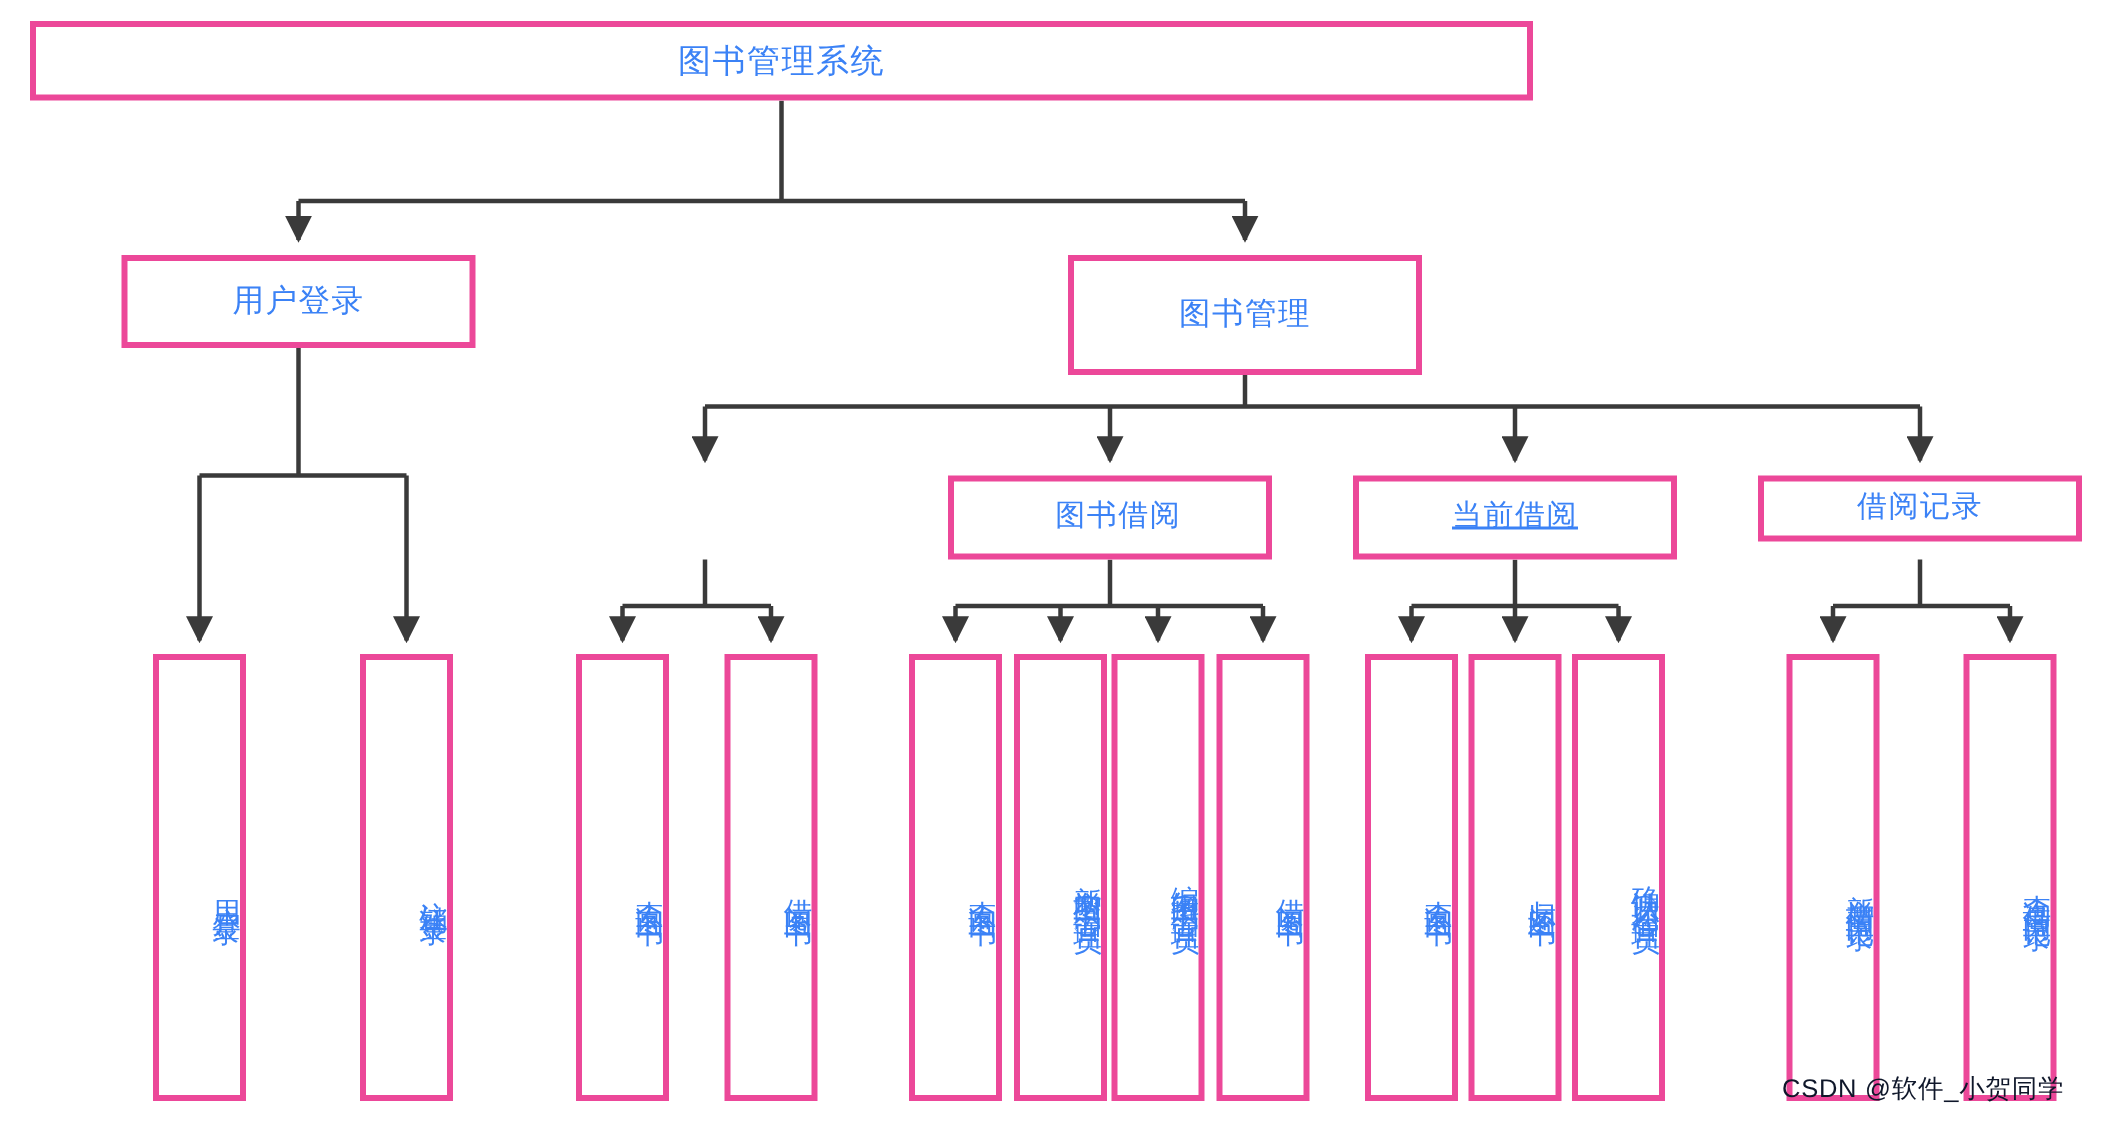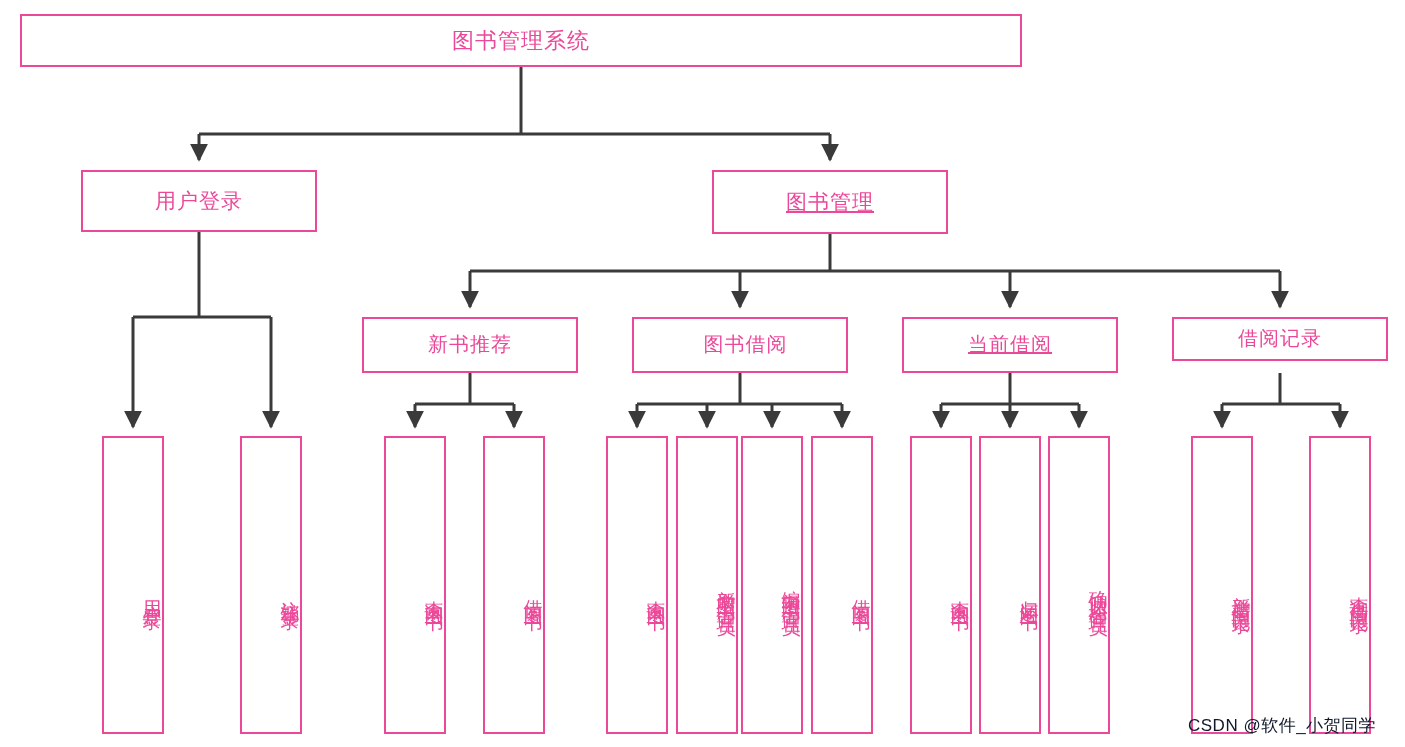--- a/index.html
+++ b/index.html
@@ -21,26 +21,26 @@
     position: absolute;
     left: 0;
     top: 0;
     width: 1405px;
     height: 747px;
     pointer-events: none;
   }
   .node {
     position: absolute;
     box-sizing: border-box;
-    border: 2px solid #ec4899;
+    border: 4px solid #ec4899;
     background: #ffffff;
     display: flex;
     align-items: center;
     justify-content: center;
-    color: #ec4899;
+    color: #3b82f6;
     font-size: 21px;
     line-height: 1.18;
     letter-spacing: 1px;
     text-align: left;
   }
   .node.root   { font-size: 22px; }
   .node.level1 { font-size: 21px; }
   .node.level2 { font-size: 20px; }
   .node.leaf {
     writing-mode: vertical-rl;
@@ -112,23 +112,22 @@
       <path d="M 1280 373 L 1280 404"></path>
       <path d="M 1222 404 L 1340 404"></path>
       <path d="M 1222 404 L 1222 427" marker-end="url(#arrow)"></path>
       <path d="M 1340 404 L 1340 427" marker-end="url(#arrow)"></path>
     </g>
   </svg>
 
   <div class="node root" style="left:20px; top:14px; width:1002px; height:53px;">图书管理系统</div>
 
   <div class="node level1" style="left:81px; top:170px; width:236px; height:62px;">用户登录</div>
-  <div class="node level1" style="left:712px; top:170px; width:236px; height:64px;text-decoration:underline;">图书管理</div>
+  <div class="node level1" style="left:712px; top:170px; width:236px; height:80px;">图书管理</div>
 
-  <div class="node level2" style="left:362px; top:317px; width:216px; height:56px;">新书推荐</div>
   <div class="node level2" style="left:632px; top:317px; width:216px; height:56px;padding-left:11px;">图书借阅</div>
   <div class="node level2" style="left:902px; top:317px; width:216px; height:56px;text-decoration:underline;">当前借阅</div>
   <div class="node level2" style="left:1172px; top:317px; width:216px; height:44px;">借阅记录</div>
 
   <div class="node leaf" style="left:102px; top:436px; width:62px; height:298px;">用户登录</div>
   <div class="node leaf" style="left:240px; top:436px; width:62px; height:298px;">注销登录</div>
 
   <div class="node leaf" style="left:384px; top:436px; width:62px; height:298px;">查询图书</div>
   <div class="node leaf" style="left:483px; top:436px; width:62px; height:298px;">借阅图书</div>
 

